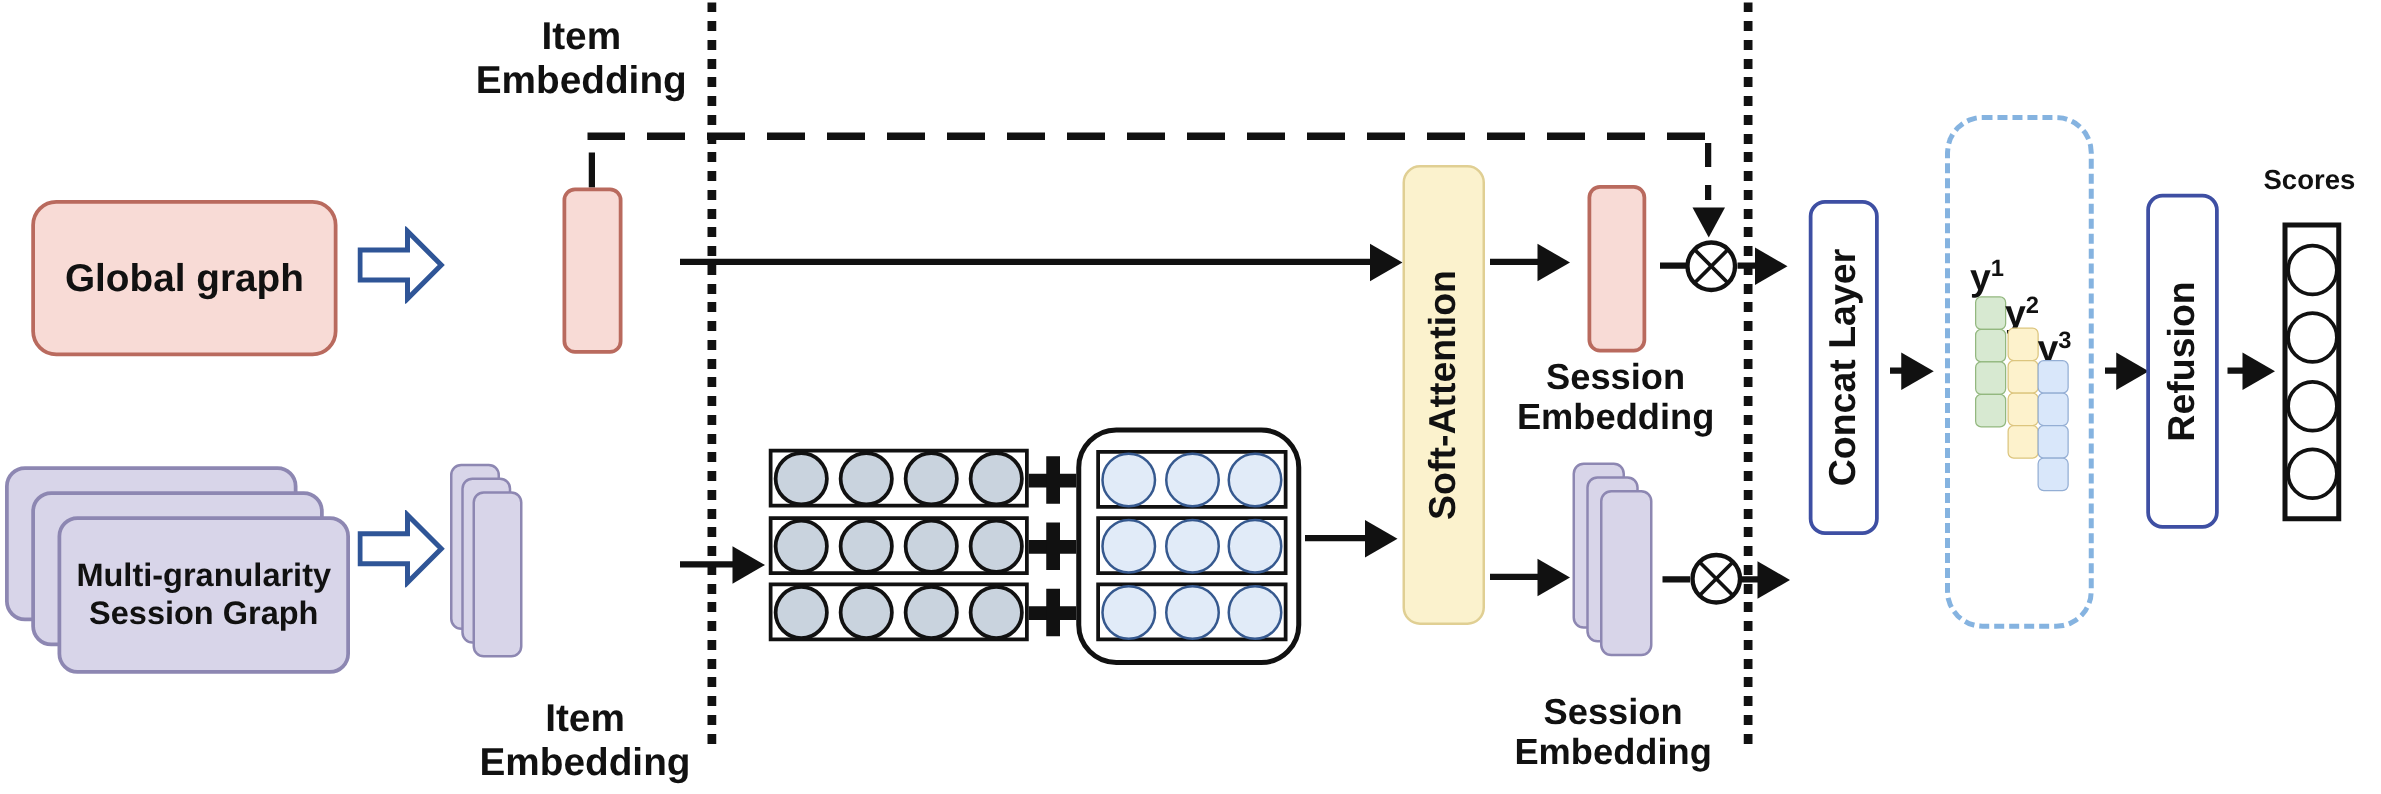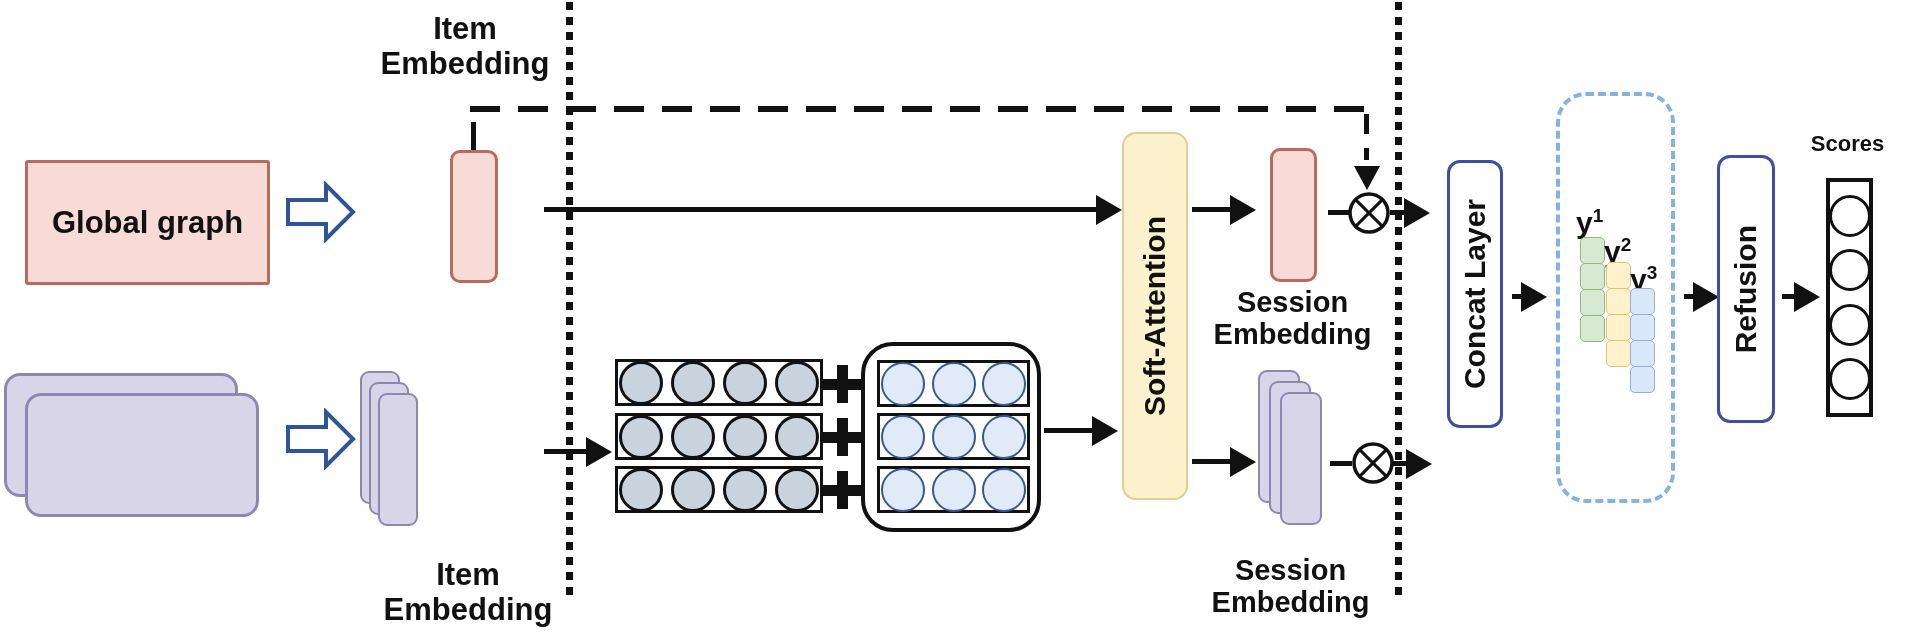--- a/index.html
+++ b/index.html
@@ -11,21 +11,21 @@
   .hdash{position:absolute;height:6px;background:repeating-linear-gradient(90deg,#111 0 30px,transparent 30px 48px);}
   .vdash{position:absolute;width:5px;background:repeating-linear-gradient(180deg,#111 0 20px,transparent 20px 34px);}
   
   .al{position:absolute;height:5px;background:#111;}
   .ah{position:absolute;width:0;height:0;border-top:15px solid transparent;border-bottom:15px solid transparent;border-left:26px solid #111;}
   .ahd{position:absolute;width:0;height:0;border-left:13px solid transparent;border-right:13px solid transparent;border-top:24px solid #111;}
   .stub{position:absolute;width:5px;background:#111;}
   
   .pinkbox{position:absolute;background:#f8dbd6;border:3px solid #b96a5e;box-sizing:border-box;}
   .purplebox{position:absolute;background:#d8d5e9;border:3px solid #8d87b2;box-sizing:border-box;}
-  .biground{border-radius:3px;}
+  .biground{border-radius:20px;}
   .pill{border-radius:10px;}
   .stackpill{border-radius:9px;border-width:2.5px;}
   .boxlabel{display:flex;align-items:center;justify-content:center;text-align:center;
             font-weight:bold;line-height:1.15;}
   .textlabel{position:absolute;text-align:center;font-weight:bold;line-height:1.12;}
   
   .vbox{position:absolute;display:flex;align-items:center;justify-content:center;box-sizing:border-box;}
   .vbox span{writing-mode:vertical-rl;transform:rotate(180deg);font-weight:bold;font-size:30px;white-space:nowrap;}
   .softbox{background:#fbf2cd;border:2px solid #e0cf93;border-radius:14px;}
   .bluebox{background:#fff;border:3px solid #3e4fa3;border-radius:13px;}
@@ -70,20 +70,23 @@
 
   <div class="textlabel" style="left:365px;top:12px;width:200px;font-size:31px;">Item Embedding</div>
   <div class="textlabel" style="left:368px;top:558px;width:200px;font-size:31px;">Item Embedding</div>
 
   <div class="pinkbox biground boxlabel" style="left:25px;top:160px;width:245px;height:125px;font-size:31px;">
     <span>Global graph</span>
   </div>
 
   <div class="purplebox" style="left:4px;top:373px;width:234px;height:124px;border-radius:16px;"></div>
   <div class="purplebox" style="left:25px;top:393px;width:234px;height:124px;border-radius:16px;"></div>
+  <div class="purplebox boxlabel" style="left:46px;top:413px;width:234px;height:126px;border-radius:16px;font-size:26px;">
+    <span>Multi-granularity Session Graph</span>
+  </div>
 
   <svg class="abs" style="left:286px;top:181px;" width="70" height="62">
     <polygon points="2,19 40,19 40,4 67,31 40,58 40,43 2,43" fill="#ffffff" stroke="#2f5597" stroke-width="4"></polygon>
   </svg>
   <svg class="abs" style="left:286px;top:408px;" width="70" height="62">
     <polygon points="2,19 40,19 40,4 67,31 40,58 40,43 2,43" fill="#ffffff" stroke="#2f5597" stroke-width="4"></polygon>
   </svg>
 
   <div class="pinkbox pill" style="left:450px;top:150px;width:48px;height:133px;"></div>
   <div class="purplebox stackpill" style="left:360px;top:371px;width:40px;height:133px;"></div>

